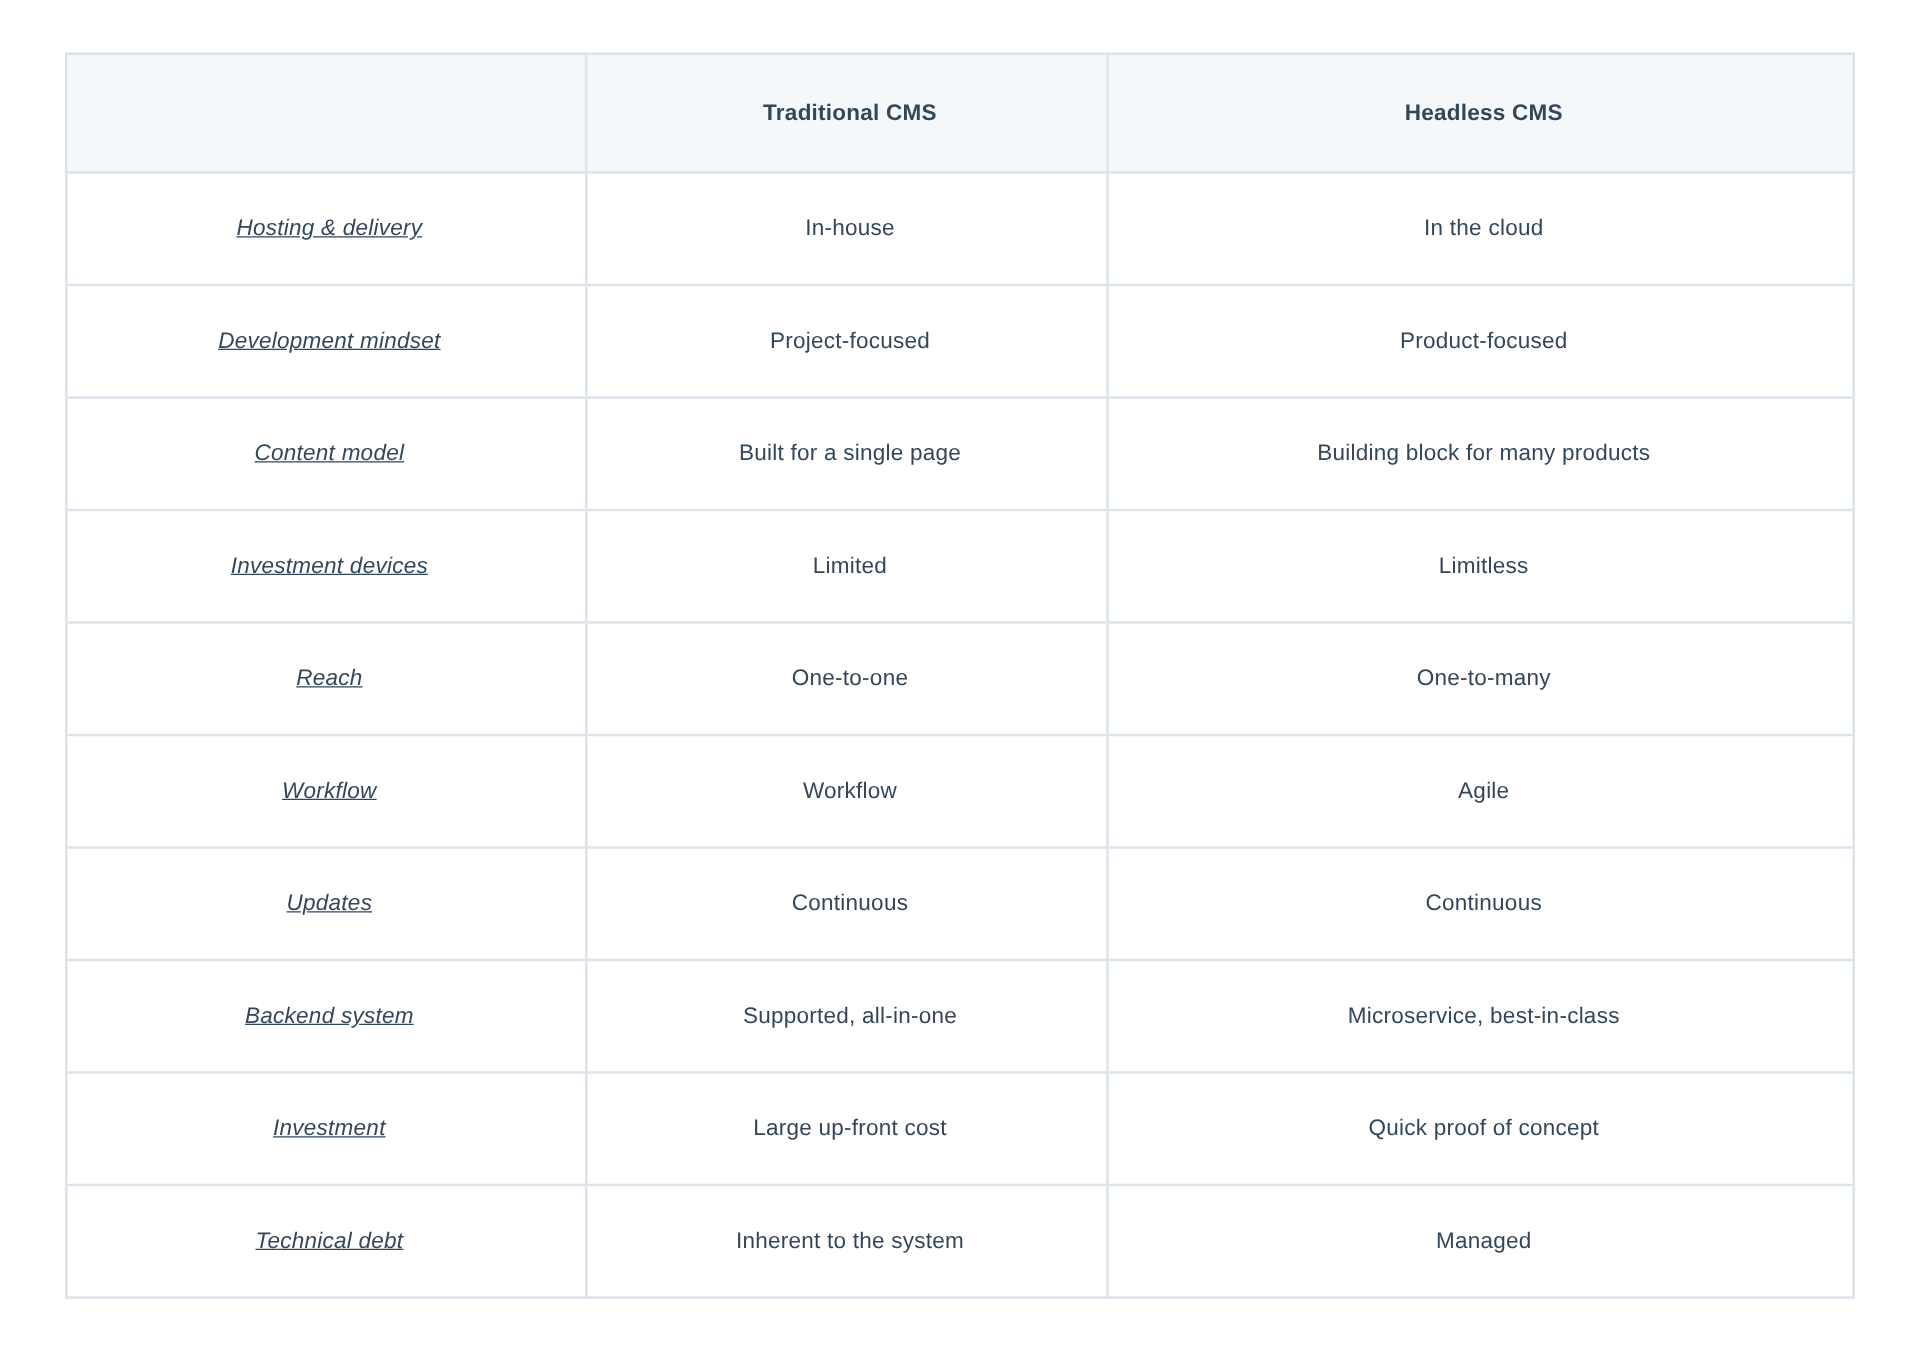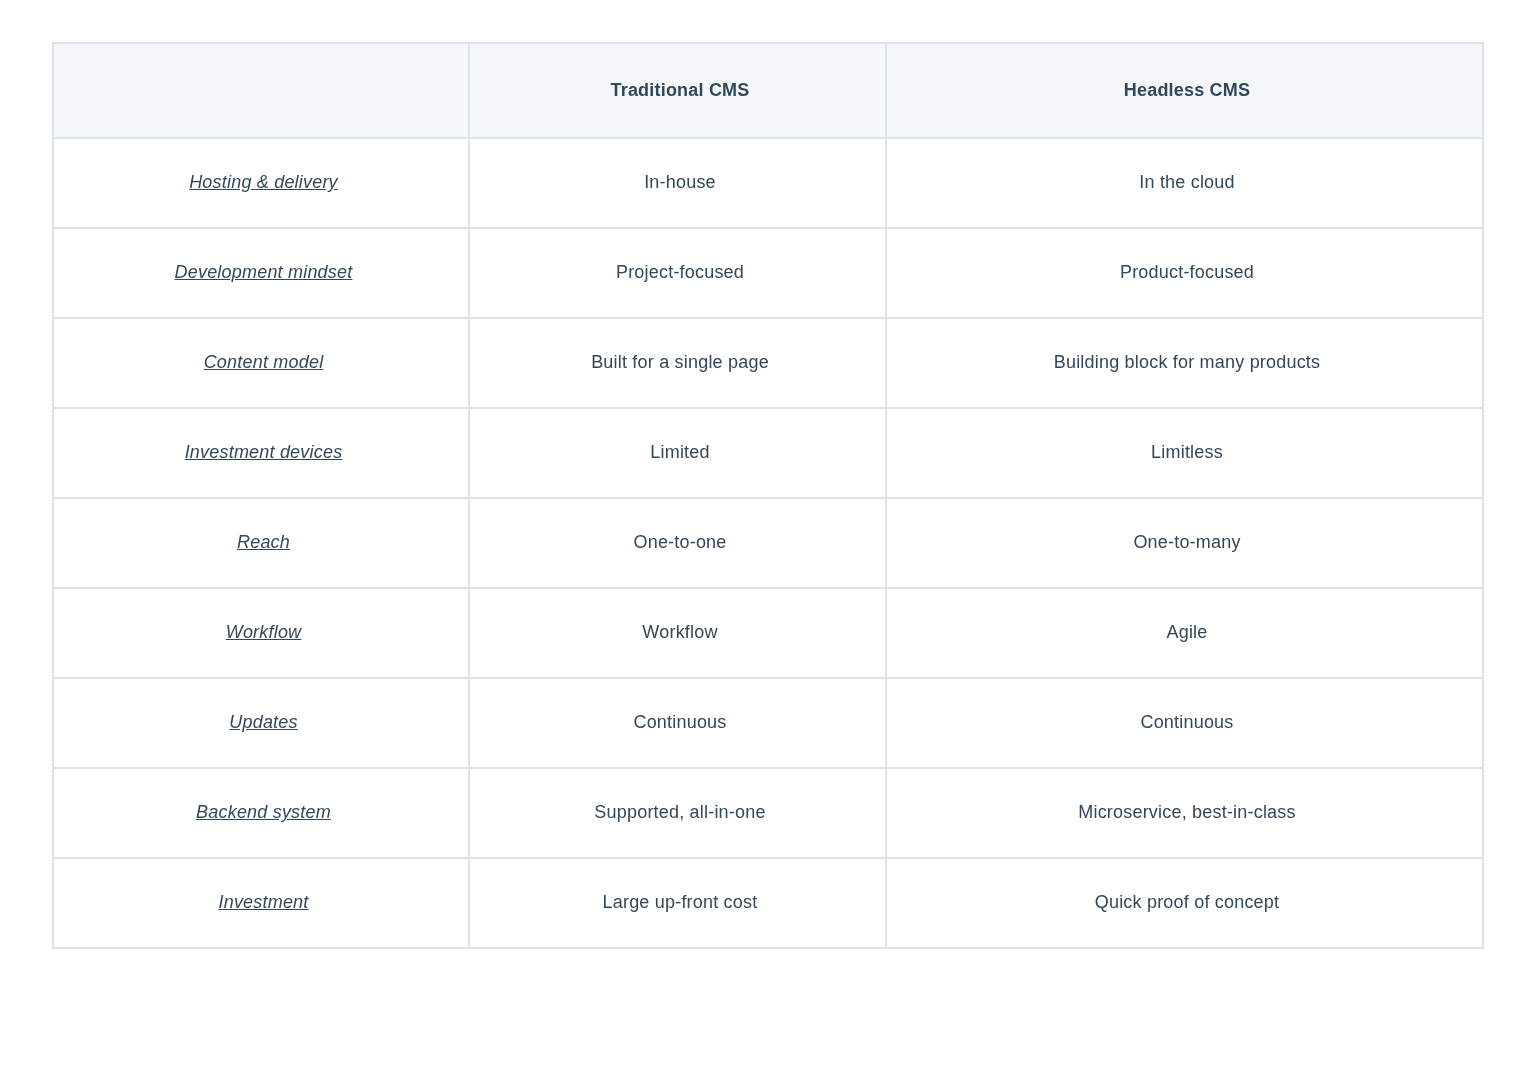--- a/index.html
+++ b/index.html
@@ -111,15 +111,20 @@
       <tr>
         <td class="feature">Backend system</td>
         <td>Supported, all-in-one</td>
         <td>Microservice, best-in-class</td>
       </tr>
       <tr>
         <td class="feature">Investment</td>
         <td>Large up-front cost</td>
         <td>Quick proof of concept</td>
       </tr>
+      <tr>
+        <td class="feature">Technical debt</td>
+        <td>Inherent to the system</td>
+        <td>Managed</td>
+      </tr>
     </tbody>
   </table>
 </div>
 
 </body></html>

